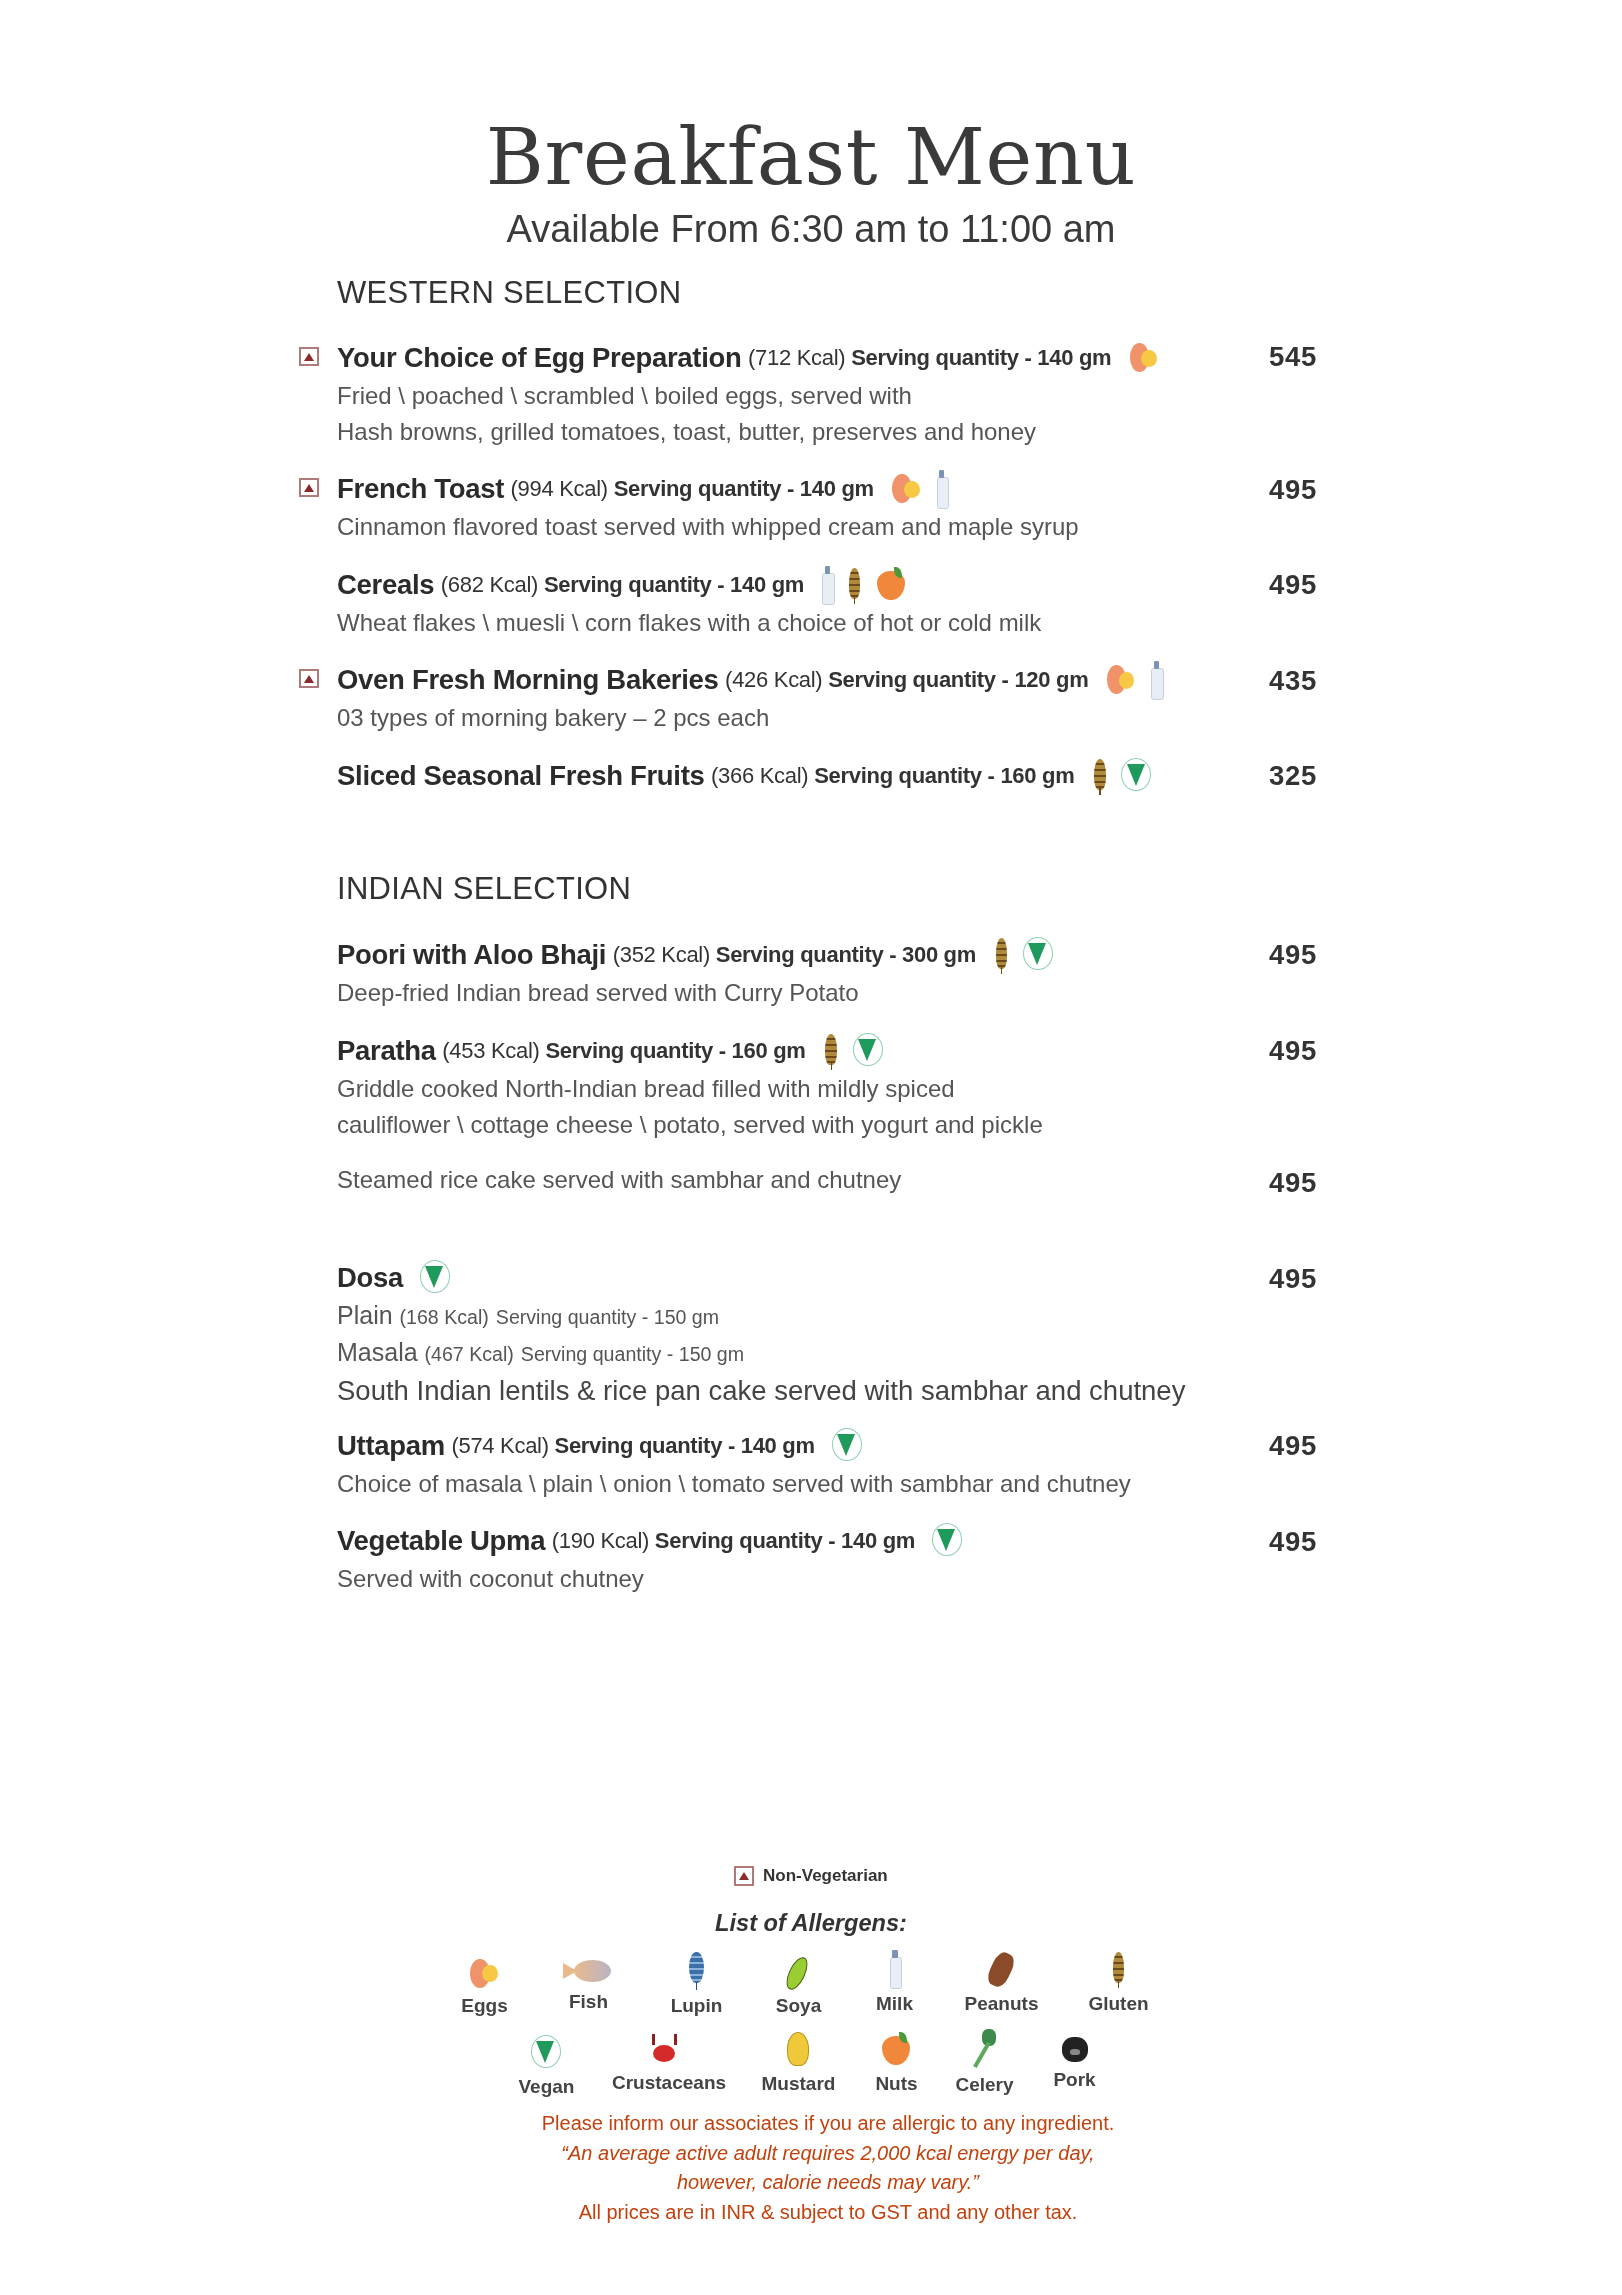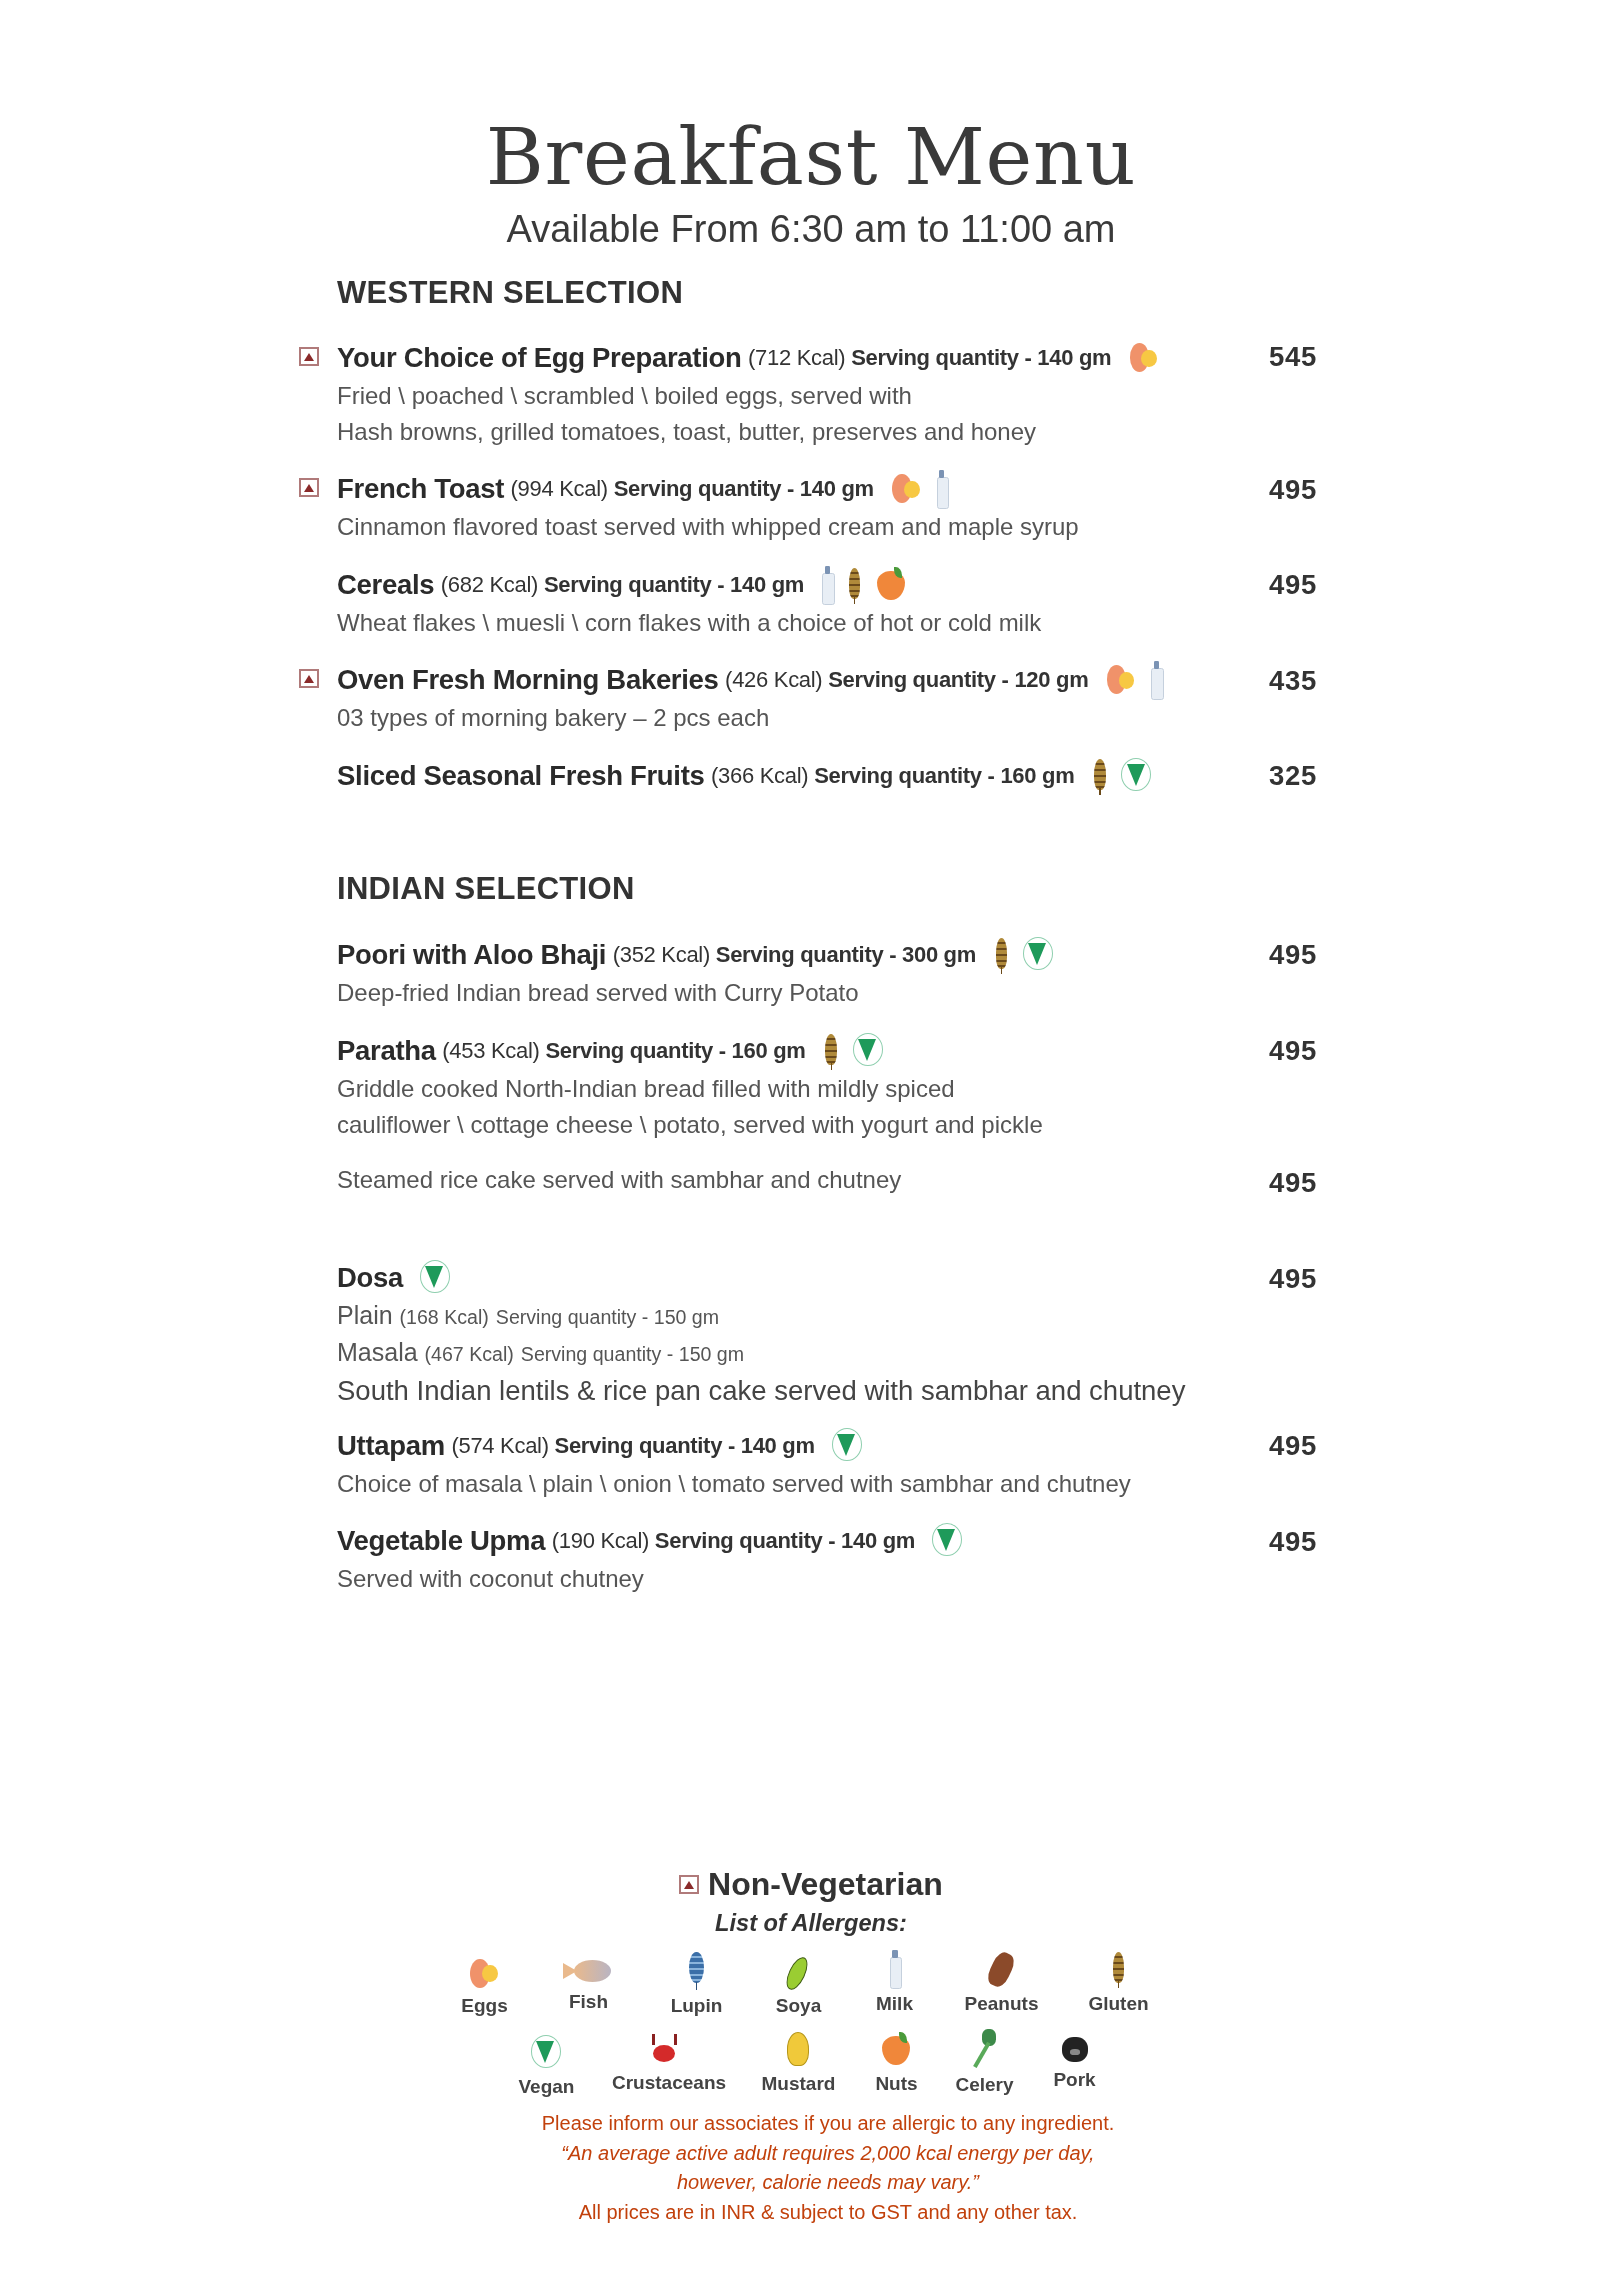--- a/index.html
+++ b/index.html
@@ -1,20 +1,20 @@
 <!DOCTYPE html>
 <html style="font-size:10.5px"><head>
 <meta charset="utf-8">
 <style>
   html, body { margin:0; padding:0; background:#ffffff; }
   body { width:1622px; height:2295px; position:relative; overflow:hidden; font-family:"Liberation Sans", sans-serif; color:#2b2b2b; }
   .page { position:absolute; left:0; top:0; width:1622px; height:1750px; }
   .title { position:absolute; left:0; width:1622px; top:111px; text-align:center; font-family:"DejaVu Serif", serif; font-size:79px; color:#3a3a3a; letter-spacing:0.7px; font-weight:normal; }
   .subtitle { position:absolute; left:0; width:1622px; top:208px; text-align:center; font-size:38px; color:#3a3a3a; }
-  .section-title { position:absolute; left:337px; font-size:31px; font-weight:bold; color:#333; letter-spacing:0.3px; }
+  .section-title { position:absolute; left:337px; font-size:31px; font-weight:normal; color:#333; letter-spacing:0.3px; }
   .item { position:absolute; left:337px; width:981px; }
   .item-head { display:flex; align-items:center; height:41px; white-space:nowrap; }
   .item-name { font-size:27.5px; font-weight:bold; color:#2b2b2b; letter-spacing:-0.3px; }
   .item-meta { font-size:22px; font-weight:bold; color:#333; margin-left:6.5px; letter-spacing:-0.3px; }
   .item-meta .kcal { font-weight:normal; }
   .item-desc { font-size:24px; color:#555; line-height:36px; }
   .item-desc-lg { font-size:27.5px; color:#444; line-height:37px; }
   .sub-line { font-size:25px; color:#555; line-height:35px; }
   .sub-line .meta { font-size:19.6px; color:#555; }
   .price { position:absolute; left:1269px; font-size:27.5px; font-weight:bold; color:#333; letter-spacing:0.7px; }
@@ -36,21 +36,21 @@
   .ico-gluten::after { content:""; position:absolute; left:9.2px; top:31px; width:1.3px; height:7.9px; background:#6b4a1a; }
   
   .ico-nuts { width:34px; height:37px; }
   .ico-nuts::before { content:""; position:absolute; left:2.6px; top:5.2px; width:27.5px; height:29px; border-radius:50% 50% 50% 50% / 40% 40% 60% 60%; background:#f0873a; }
   .ico-nuts::after { content:""; position:absolute; left:19.6px; top:1.3px; width:7.9px; height:10.5px; border-radius:0 80% 0 80%; background:#4a9a3a; }
   
   .ico-vegan { width:34px; height:37px; }
   .ico-vegan::before { content:""; position:absolute; left:1.3px; top:1.3px; width:30px; height:33px; border-radius:50%; border:1.3px solid #8fcfaf; box-sizing:border-box; background:#fff; }
   .ico-vegan::after { content:""; position:absolute; left:6.5px; top:6.5px; width:0; height:0; border-left:9.8px solid transparent; border-right:9.8px solid transparent; border-top:22px solid #1e9a5a; }
   
-  .legend-nonveg { position:absolute; top:1866px; left:0; width:1622px; display:flex; justify-content:center; align-items:center; gap:9.2px; font-size:32px; color:#333; font-weight:bold; }
+  .legend-nonveg { position:absolute; top:1866px; left:0; width:1622px; display:flex; justify-content:center; align-items:center; gap:9.2px; font-size:17px; color:#333; font-weight:bold; }
   .legend-nonveg .nonveg { position:relative; left:auto; top:auto; }
   .allergens-title { position:absolute; top:1910px; left:0; width:1622px; text-align:center; font-size:23.6px; font-style:italic; font-weight:bold; color:#333; }
   .al { position:absolute; width:105px; text-align:center; }
   .al .ico { display:block; margin:0 auto; }
   .al-label { font-size:19px; font-weight:bold; color:#444; margin-top:5.2px; }
   .ico-fish { width:52px; height:30px; }
   .ico-fish::before { content:""; position:absolute; left:11.8px; top:3.9px; width:37px; height:22px; border-radius:50%; background:linear-gradient(90deg,#e9b98c,#b9b4c2); }
   .ico-fish::after { content:""; position:absolute; left:0; top:6.5px; border-top:8.5px solid transparent; border-bottom:8.5px solid transparent; border-left:14.4px solid #e9b98c; }
   .ico-lupin { width:19.6px; height:39px; }
   .ico-lupin::before { content:""; position:absolute; left:2.6px; top:1.3px; width:14.4px; height:31px; border-radius:50%; background:repeating-linear-gradient(180deg,#3b6fa8 0 3.9px,#8ab4dc 3.9px 5.9px); }

